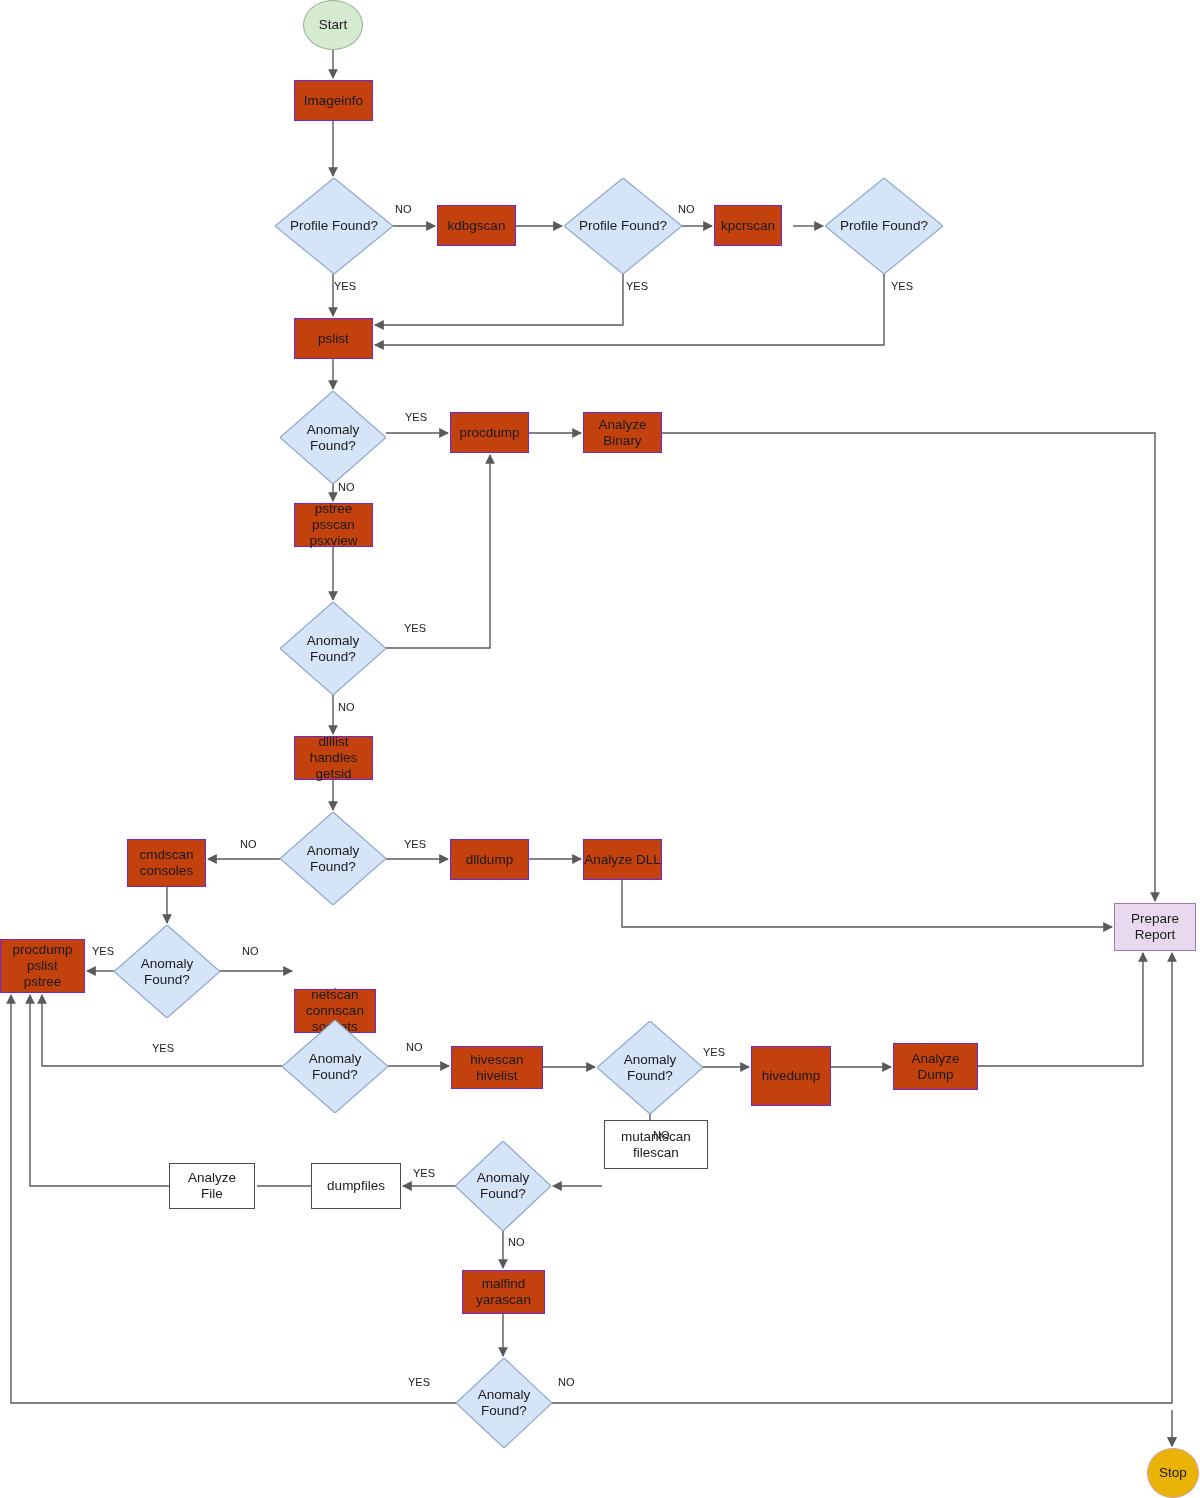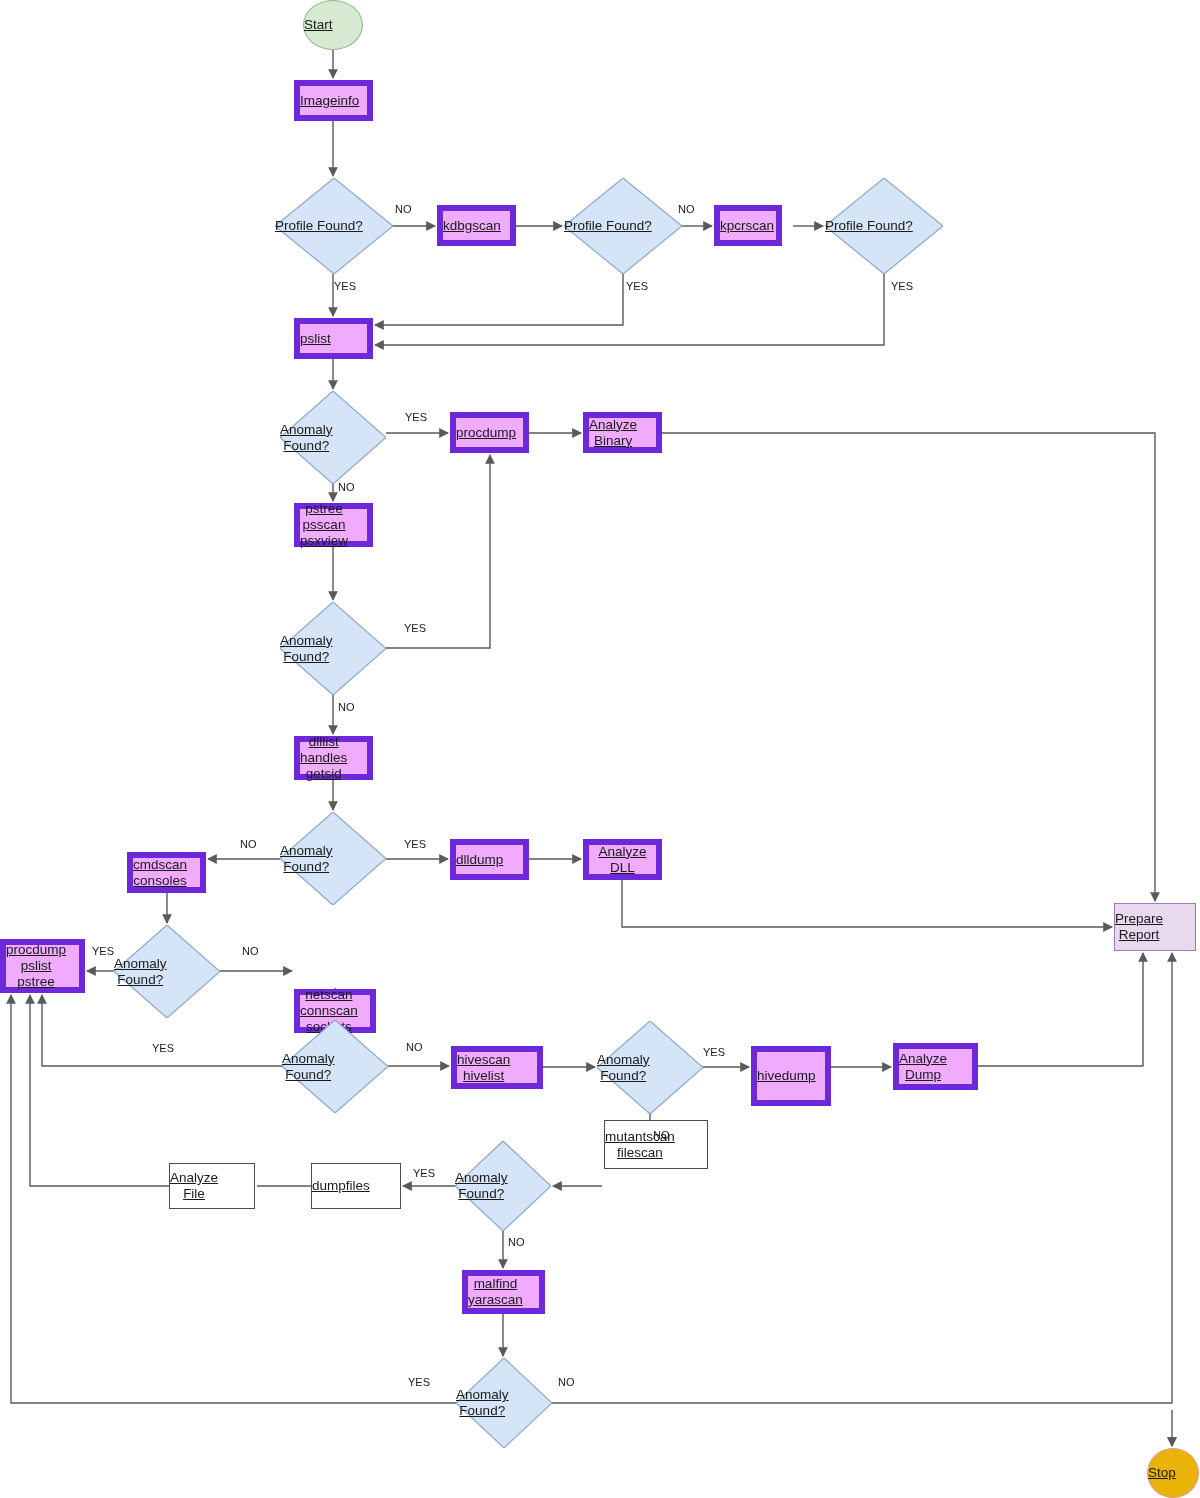--- a/index.html
+++ b/index.html
@@ -1,24 +1,24 @@
 <!DOCTYPE html>
 <html><head>
 <meta charset="utf-8">
 <style>
   html,body{margin:0;padding:0;background:#ffffff;}
   body{font-family:"Liberation Sans","DejaVu Sans",sans-serif;}
   #canvas{position:relative;width:1200px;height:1498px;overflow:hidden;background:#fff;}
   svg#edges{position:absolute;left:0;top:0;width:1200px;height:1498px;pointer-events:none;}
 
-  .node{position:absolute;box-sizing:border-box;display:flex;align-items:center;
-        text-align:center;line-height:1.18;color:#1a1a1a;font-size:13.5px;text-decoration:underline;}
+  .node{position:absolute;box-sizing:border-box;display:flex;align-items:center;justify-content:center;
+        text-align:center;line-height:1.18;color:#1a1a1a;font-size:13.5px;}
   .node .lbl{white-space:pre-line;}
 
-  .rect{border:6px solid #6d28d9;background:#f0abfc;}
+  .rect{border:1px solid #6d28d9;background:#c2410c;}
   .rect-plain{border:1px solid #4d4d4d;background:#ffffff;}
   .rect-report{border:1px solid #9c7bb0;background:#e8d9ef;}
 
   .diamond{background:transparent;border:none;}
   .diamond .dshape{position:absolute;left:0;top:0;width:100%;height:100%;}
   .diamond .lbl{position:relative;z-index:2;}
 
   .circle{border-radius:50%;}
   .circle-start{border:1px solid #8fb48b;background:#d6ead2;}
   .circle-stop{border:1px solid #d79c9c;background:#eab308;}
@@ -198,21 +198,21 @@
         </svg>
         <span class="lbl">Anomaly
 Found?</span>
       </div>
       <div class="node rect" style="left: 450px; top: 839px; width: 79px; height: 41px;">
         <span class="lbl">dlldump</span>
       </div>
       <div class="node rect" style="left: 583px; top: 839px; width: 79px; height: 41px;">
         <span class="lbl">Analyze DLL</span>
       </div>
-      <div class="node rect" style="left: 127px; top: 839px; width: 79px; height: 41px; margin-top: 13px;">
+      <div class="node rect" style="left: 127px; top: 839px; width: 79px; height: 48px;">
         <span class="lbl">cmdscan
 consoles</span>
       </div>
       <div class="node diamond" style="left: 114px; top: 925px; width: 106px; height: 93px;">
         <svg class="dshape" viewBox="0 0 100 100" preserveAspectRatio="none">
           <polygon points="50,0 100,50 50,100 0,50" fill="#d6e4f7" stroke="#8aa9cc" stroke-width="1.2" vector-effect="non-scaling-stroke"></polygon>
         </svg>
         <span class="lbl">Anomaly
 Found?</span>
       </div>

